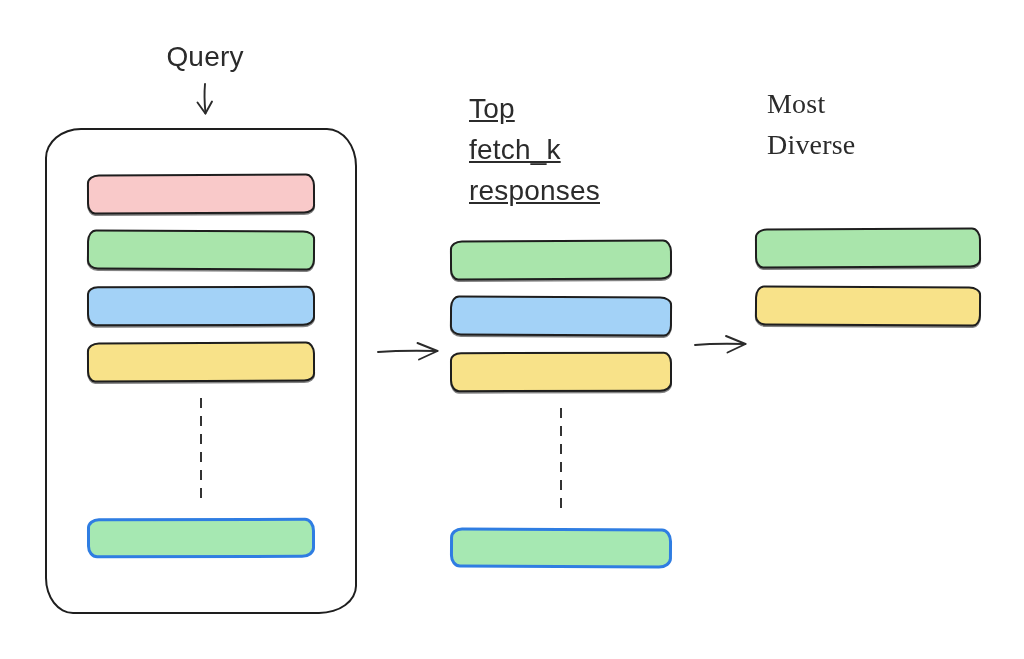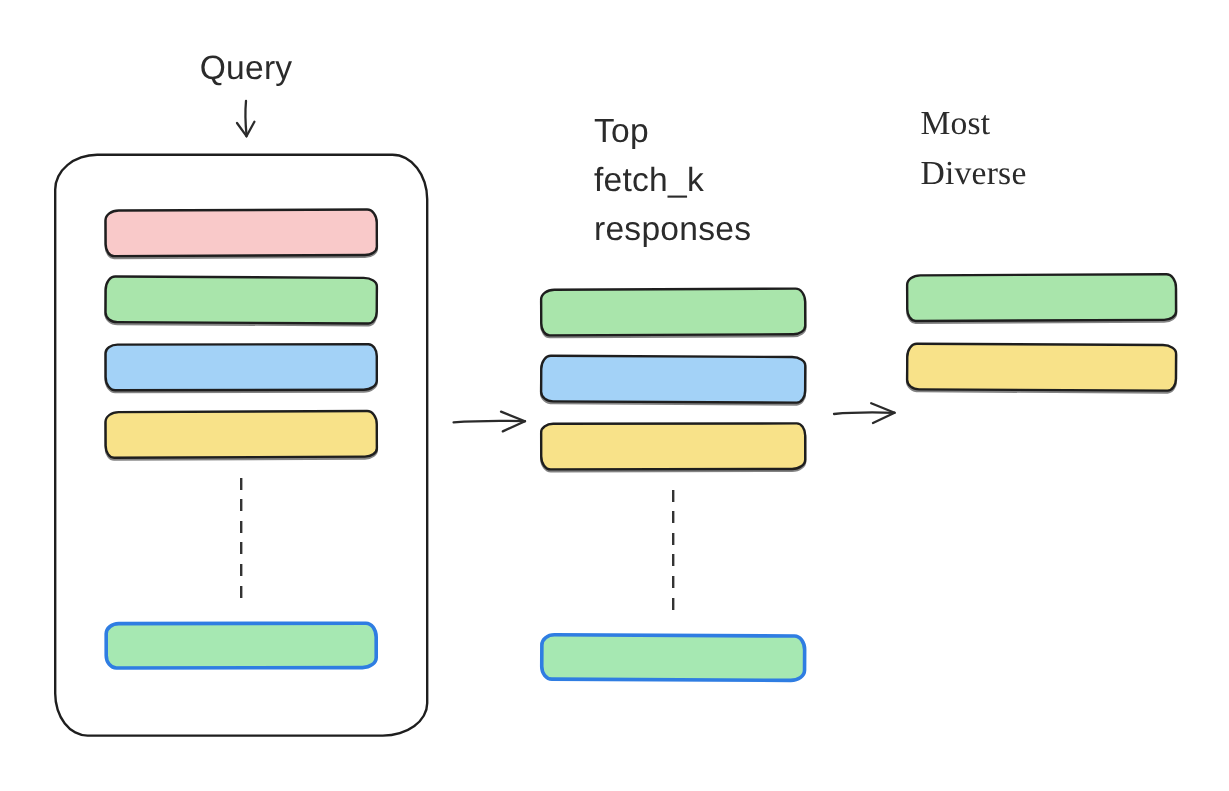--- a/index.html
+++ b/index.html
@@ -20,21 +20,21 @@
   
   .label {
     position: absolute;
     font-size: 28px;
     line-height: 41px;
     color: #2b2b2b;
     white-space: pre-line;
     letter-spacing: 0.2px;
   }
   .label-query   { left: 140px; top: 36px; width: 130px; text-align: center; }
-  .label-fetchk  { left: 495px; top: 88px; }
+  .label-fetchk  { left: 469px; top: 88px; text-decoration: underline; }
   .label-diverse { left: 767px; top: 83px; font-family: Liberation Serif, serif; }
 
   
   .collection-box {
     position: absolute;
     left: 45px; top: 128px;
     width: 312px; height: 486px;
     border: 2.5px solid #1e1e1e;
     border-radius: 36px 30px 38px 28px / 30px 38px 28px 36px;
     background: #ffffff;

